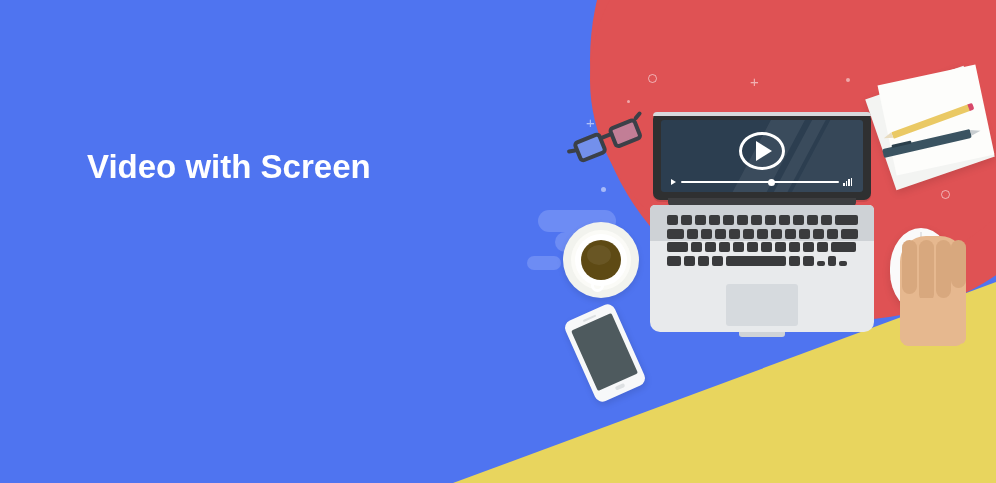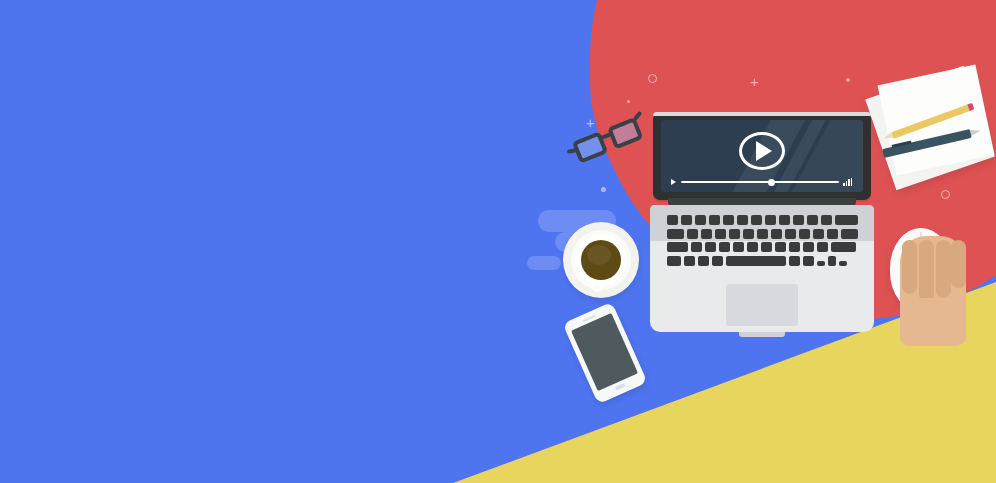--- a/index.html
+++ b/index.html
@@ -505,20 +505,21 @@
   <div class="spark spark-ring" style="left:648px;top:74px;width:7px;height:7px;"></div>
   <div class="spark spark-plus" style="left:750px;top:74px;">+</div>
   <div class="spark spark-dot" style="left:846px;top:78px;width:4px;height:4px;"></div>
   <div class="spark spark-plus" style="left:936px;top:72px;">+</div>
   <div class="spark spark-plus" style="left:586px;top:115px;">+</div>
   <div class="spark spark-dot" style="left:601px;top:187px;width:5px;height:5px;"></div>
   <div class="spark spark-ring" style="left:941px;top:190px;width:7px;height:7px;"></div>
   <div class="spark spark-dot" style="left:627px;top:100px;width:3px;height:3px;"></div>
 
   <div class="headline">
+    <div>Video with Screen</div>
   </div>
 
   <div id="paper-group">
     <div class="paper"></div>
     <div class="paper2"></div>
     <div class="pencil"></div>
     <div class="pen">
       <div class="pen-clip"></div>
       <div class="pen-tip"></div>
     </div>

